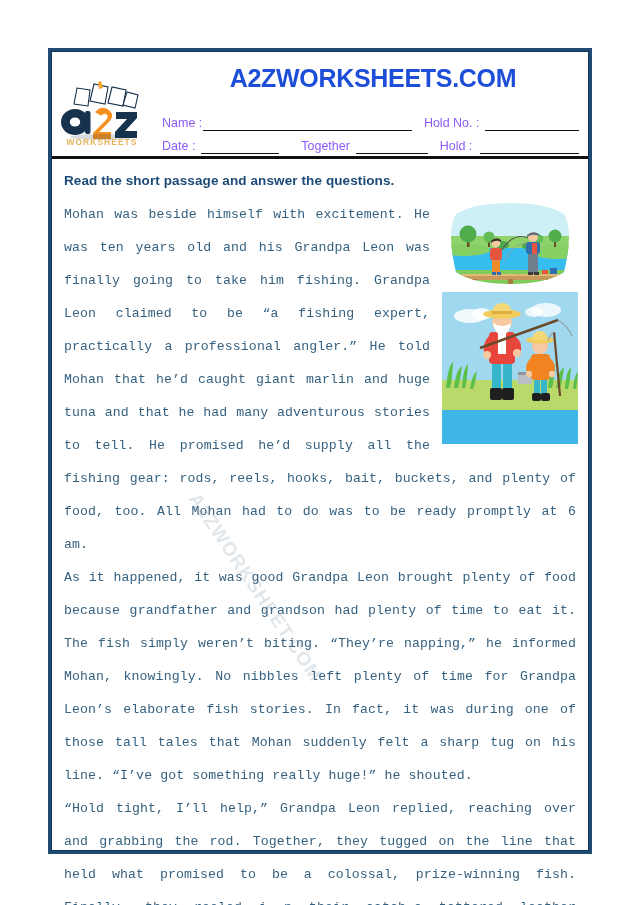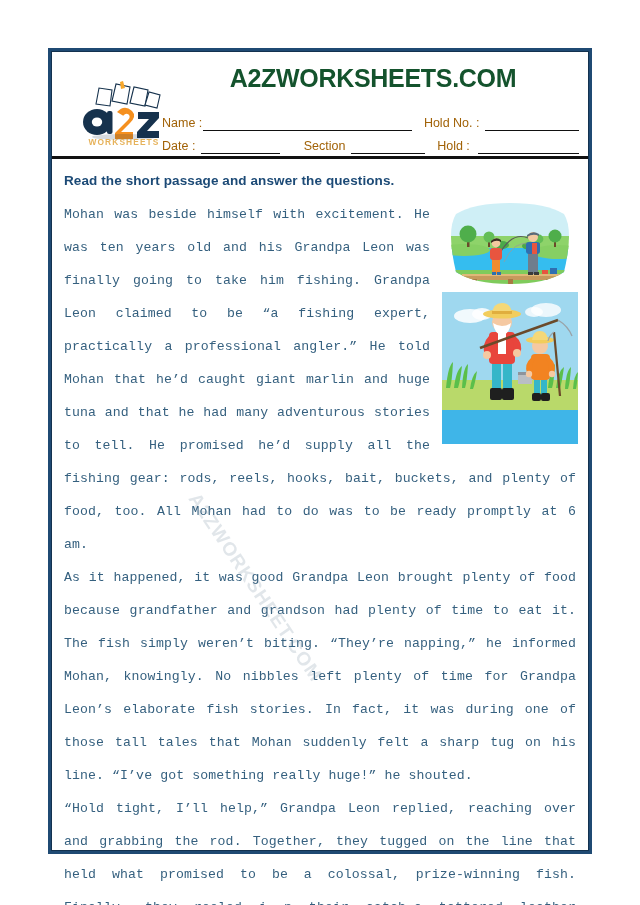--- a/index.html
+++ b/index.html
@@ -37,57 +37,57 @@
   .header {
     position: relative;
     height: 107px;
     box-sizing: border-box;
     border-bottom: 3px solid #111111;
     background: #ffffff;
   }
 
   .logo {
     position: absolute;
-    left: 24px;
+    left: 2px;
     top: 26px;
     width: 96px;
     height: 70px;
   }
   .logo svg { display:block; width: 96px; height: 70px; }
 
   .site-title {
     position: absolute;
     left: 110px;
     right: 4px;
     top: 12px;
     text-align: center;
     font-size: 25px;
     font-weight: bold;
     letter-spacing: -0.3px;
-    color: #14532d;
+    color: #1d4ed8;
     font-family: "Liberation Sans", sans-serif;
   }
 
   .fields {
     position: absolute;
     left: 110px;
     right: 6px;
     top: 56px;
   }
   .field-row {
     display: flex;
     align-items: flex-end;
     height: 23px;
     font-size: 12.5px;
     color: #1a1a1a;
   }
   .field-label {
     white-space: nowrap;
     font-size: 12.5px;
-    color: #a16207;
+    color: #8b5cf6;
     line-height: 1;
     padding-bottom: 2px;
   }
   .rule {
     border-bottom: 1.3px solid #111;
     height: 13px;
     margin: 0 3px;
   }
   .rule.name   { width: 232px; margin-left: 1px; }
   .rule.roll   { width: 104px; margin-left: 6px; }
@@ -200,21 +200,21 @@
           <span class="field-label">Name :</span>
           <span class="rule name"></span>
           <span class="gap-sm"></span>
           <span class="field-label">Hold No. :</span>
           <span class="rule roll"></span>
         </div>
         <div class="field-row">
           <span class="field-label">Date :</span>
           <span class="rule cls"></span>
           <span class="gap-lg"></span>
-          <span class="field-label">Section</span>
+          <span class="field-label">Together</span>
           <span class="rule sec"></span>
           <span class="gap-sm"></span>
           <span class="field-label">Hold :</span>
           <span class="rule date"></span>
         </div>
       </div>
     </div>
 
     <div class="body">
 

